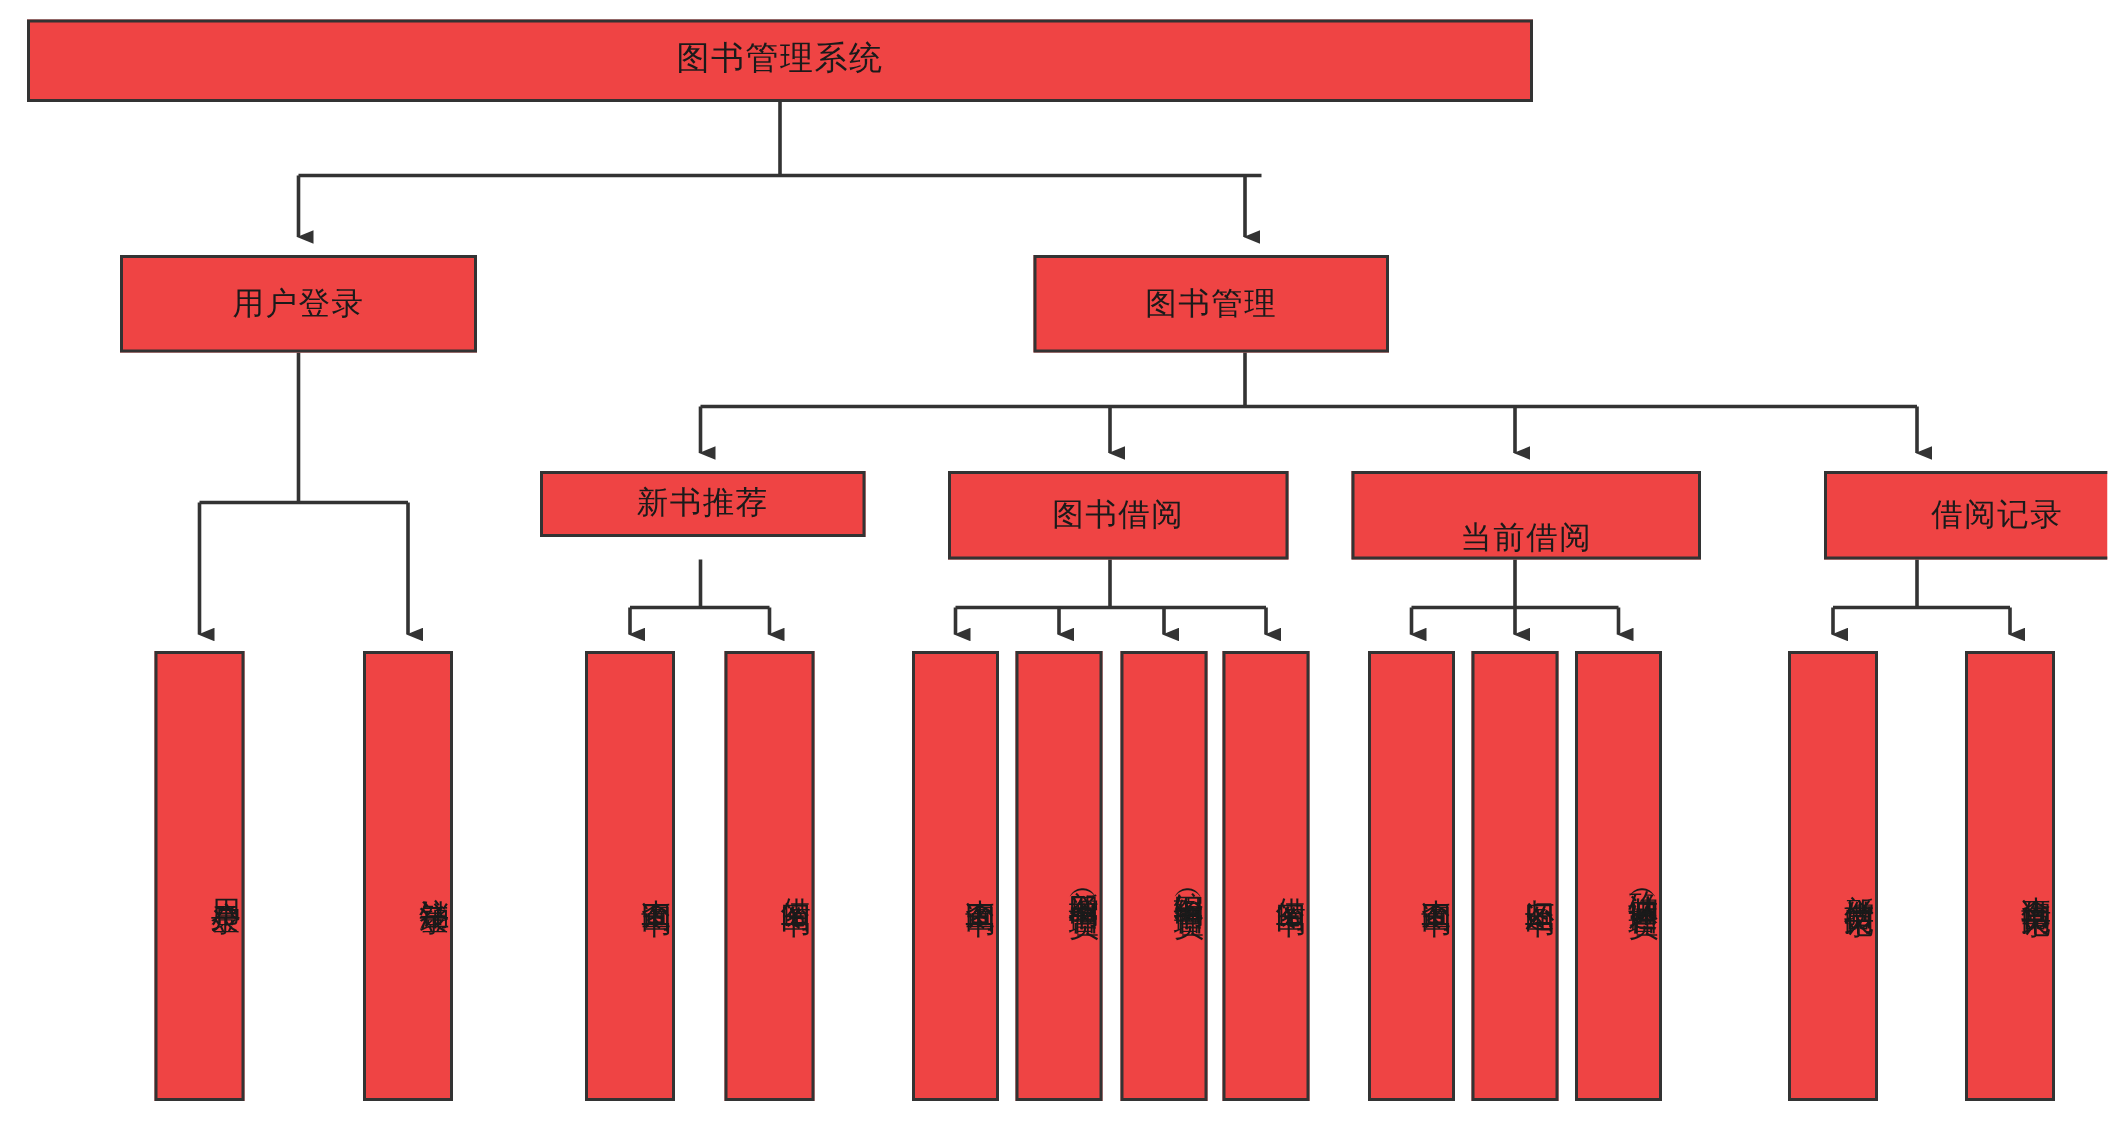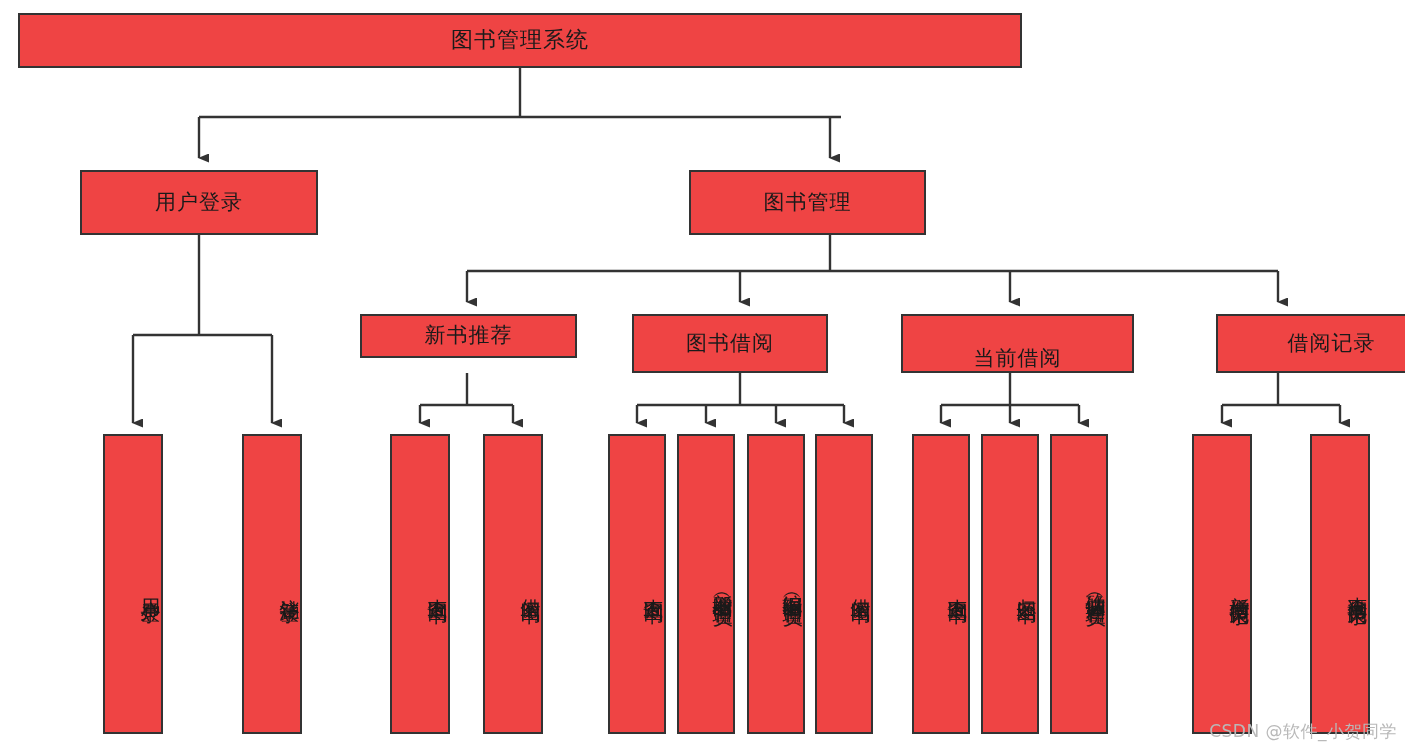--- a/index.html
+++ b/index.html
@@ -131,21 +131,21 @@
   <div class="node horiz" style="left:80px; top:170px; width:238px; height:65px;">
     <span>用户登录</span>
   </div>
   <div class="node horiz" style="left:689px; top:170px; width:237px; height:65px;">
     <span>图书管理</span>
   </div>
 
   <div class="node horiz" style="left:360px; top:314px; width:217px; height:44px;">
     <span>新书推荐</span>
   </div>
-  <div class="node horiz" style="left:632px; top:314px; width:196px; height:59px;">
+  <div class="node horiz" style="left:632px; top:314px; width:227px; height:59px;">
     <span>图书借阅</span>
   </div>
   <div class="node horiz" style="left:901px; top:314px; width:233px; height:59px;align-items:flex-end;">
     <span>当前借阅</span>
   </div>
   <div class="node horiz" style="left:1216px; top:314px; width:231px; height:59px;">
     <span>借阅记录</span>
   </div>
 
   <div class="node vert" style="left:103px; top:434px; width:60px; height:300px;">
@@ -185,15 +185,14 @@
     <span class="vtext">确认归还（管理员）</span>
   </div>
 
   <div class="node vert" style="left:1192px; top:434px; width:60px; height:300px;">
     <span class="vtext">新增借阅记录</span>
   </div>
   <div class="node vert" style="left:1310px; top:434px; width:60px; height:300px;">
     <span class="vtext">查询借阅记录</span>
   </div>
 
-  <div class="watermark">CSDN @软件_小贺同学</div>
 
 </div>
 
 </body></html>

